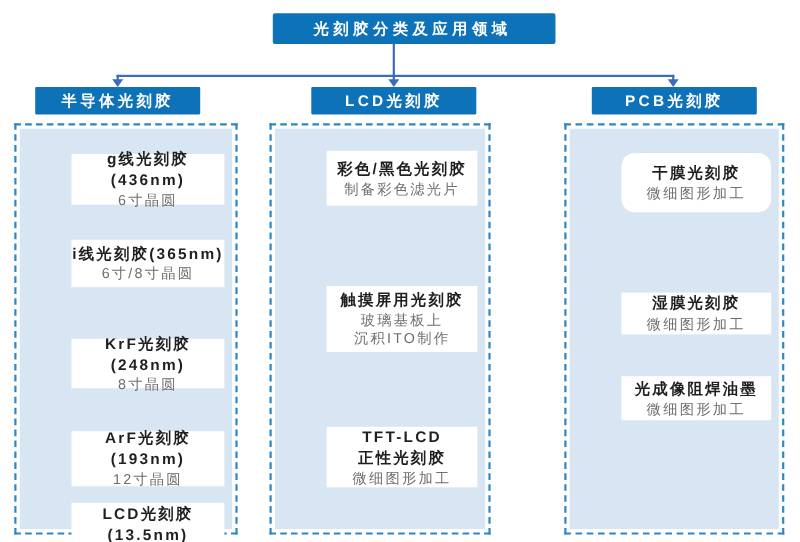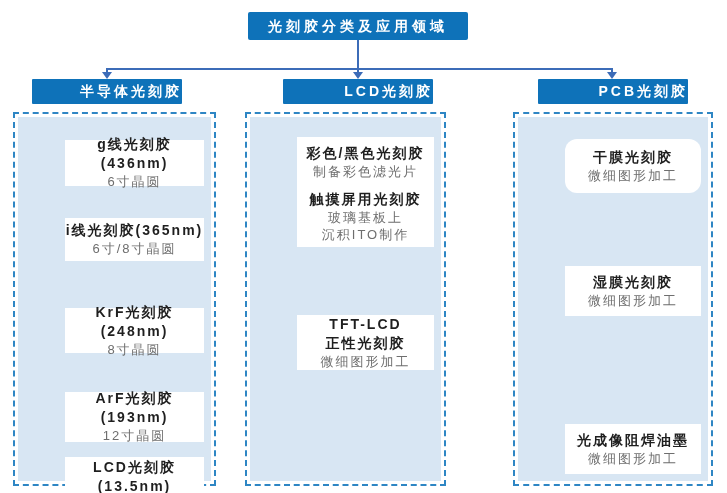--- a/index.html
+++ b/index.html
@@ -16,21 +16,21 @@
     width:727px;height:493px;
     background:#ffffff;
     font-family:"Liberation Sans","DejaVu Sans",sans-serif;
     overflow:hidden;
   }
   
   .top-box{
     position:absolute;left:248px;top:12px;width:220px;height:28px;
     background:var(--node-blue);color:#ffffff;
     font-size:14px;font-weight:bold;letter-spacing:4px;
-    line-height:28px;text-align:center;border-radius:2px;
+    line-height:28px;text-align:left;border-radius:2px;padding-left:37px;
   }
   
   .conn{position:absolute;background:var(--connector);}
   .conn.v-stub{left:357px;top:40px;width:2px;height:29px;}
   .conn.h-line{left:106px;top:68px;width:507px;height:2px;}
   .conn.drop-l{left:106px;top:68px;width:2px;height:5px;}
   .conn.drop-c{left:357px;top:68px;width:2px;height:5px;}
   .conn.drop-r{left:611px;top:68px;width:2px;height:5px;}
   .arrow{
     position:absolute;width:0;height:0;top:72px;
@@ -38,21 +38,21 @@
     border-top:7px solid var(--connector);
   }
   .arrow.a-l{left:102px;}
   .arrow.a-c{left:353px;}
   .arrow.a-r{left:607px;}
   
   .branch-header{
     position:absolute;top:79px;width:150px;height:25px;
     background:var(--node-blue);color:#ffffff;
     font-size:14px;font-weight:bold;letter-spacing:3px;
-    line-height:25px;text-align:right;border-radius:1px;
+    line-height:25px;text-align:center;border-radius:1px;
   }
   .bh-0{left:32px;} .bh-1{left:283px;} .bh-2{left:538px;}
   
   .container{
     position:absolute;top:112px;height:364px;
     border:2px dashed var(--dashed-border);
     background:#ffffff;padding:3px;box-sizing:content-box;
   }
   .ct-0{left:13px;width:193px;}
   .ct-1{left:245px;width:191px;}
@@ -76,24 +76,24 @@
     letter-spacing:2px;line-height:1.35;white-space:pre-line;
   }
   .item .s{
     font-size:13px;color:var(--subtitle-text);
     letter-spacing:2px;line-height:1.35;white-space:pre-line;
   }
   
   .ct-0 .i0{height:46px;} .ct-0 .i1{margin-top:32px;height:43px;}
   .ct-0 .i2{margin-top:47px;height:45px;} .ct-0 .i3{margin-top:39px;height:50px;}
   .ct-0 .i4{margin-top:15px;height:58px;}
-  .ct-1 .i0{height:50px;} .ct-1 .i1{height:60px;}
+  .ct-1 .i0{height:50px;} .ct-1 .i1{margin-top:73px;height:60px;}
   .ct-1 .i2{margin-top:68px;height:55px;}
-  .ct-2 .i0{height:54px;border-radius:12px;} .ct-2 .i1{margin-top:73px;height:50px;}
-  .ct-2 .i2{margin-top:108px;height:50px;}
+  .ct-2 .i0{height:54px;border-radius:12px;} .ct-2 .i1{margin-top:73px;height:38px;justify-content:space-between;}
+  .ct-2 .i2{margin-top:38px;height:40px;}
 </style>
 </head>
 <body>
 
 <div class="stage">
 
   <div class="top-box">光刻胶分类及应用领域</div>
 
   <div class="conn v-stub"></div>
   <div class="conn h-line"></div>

